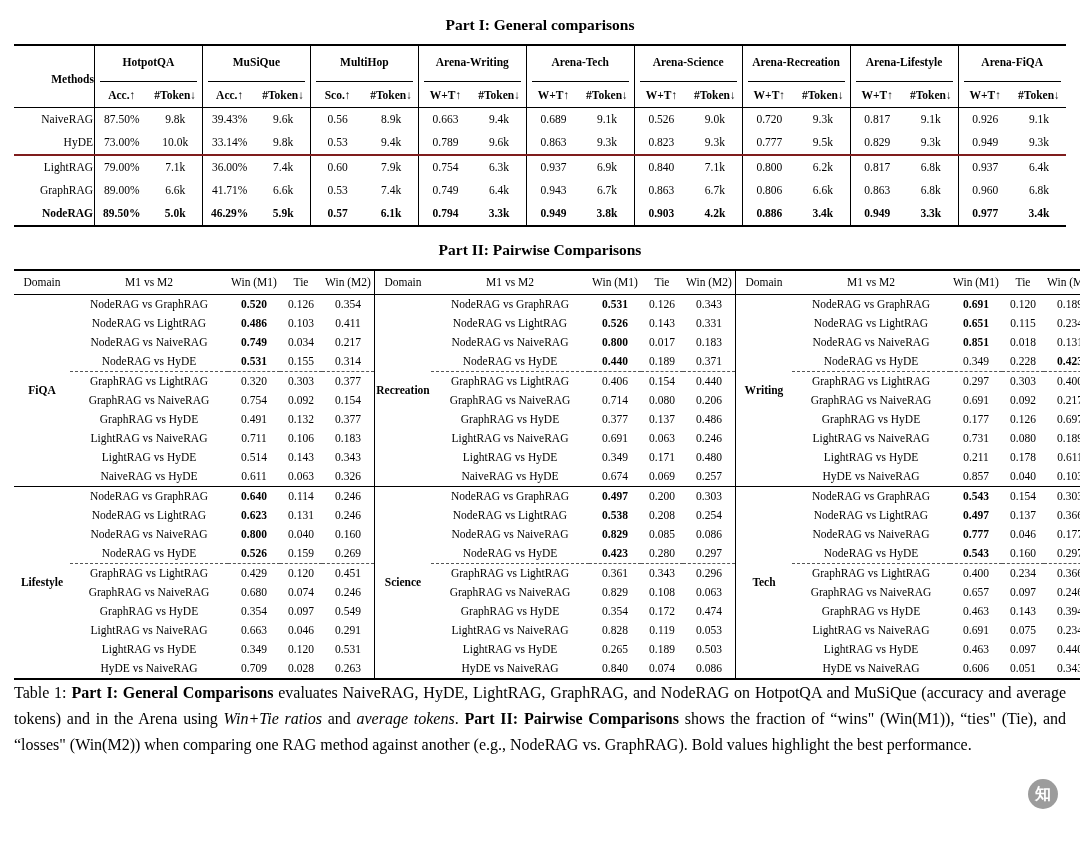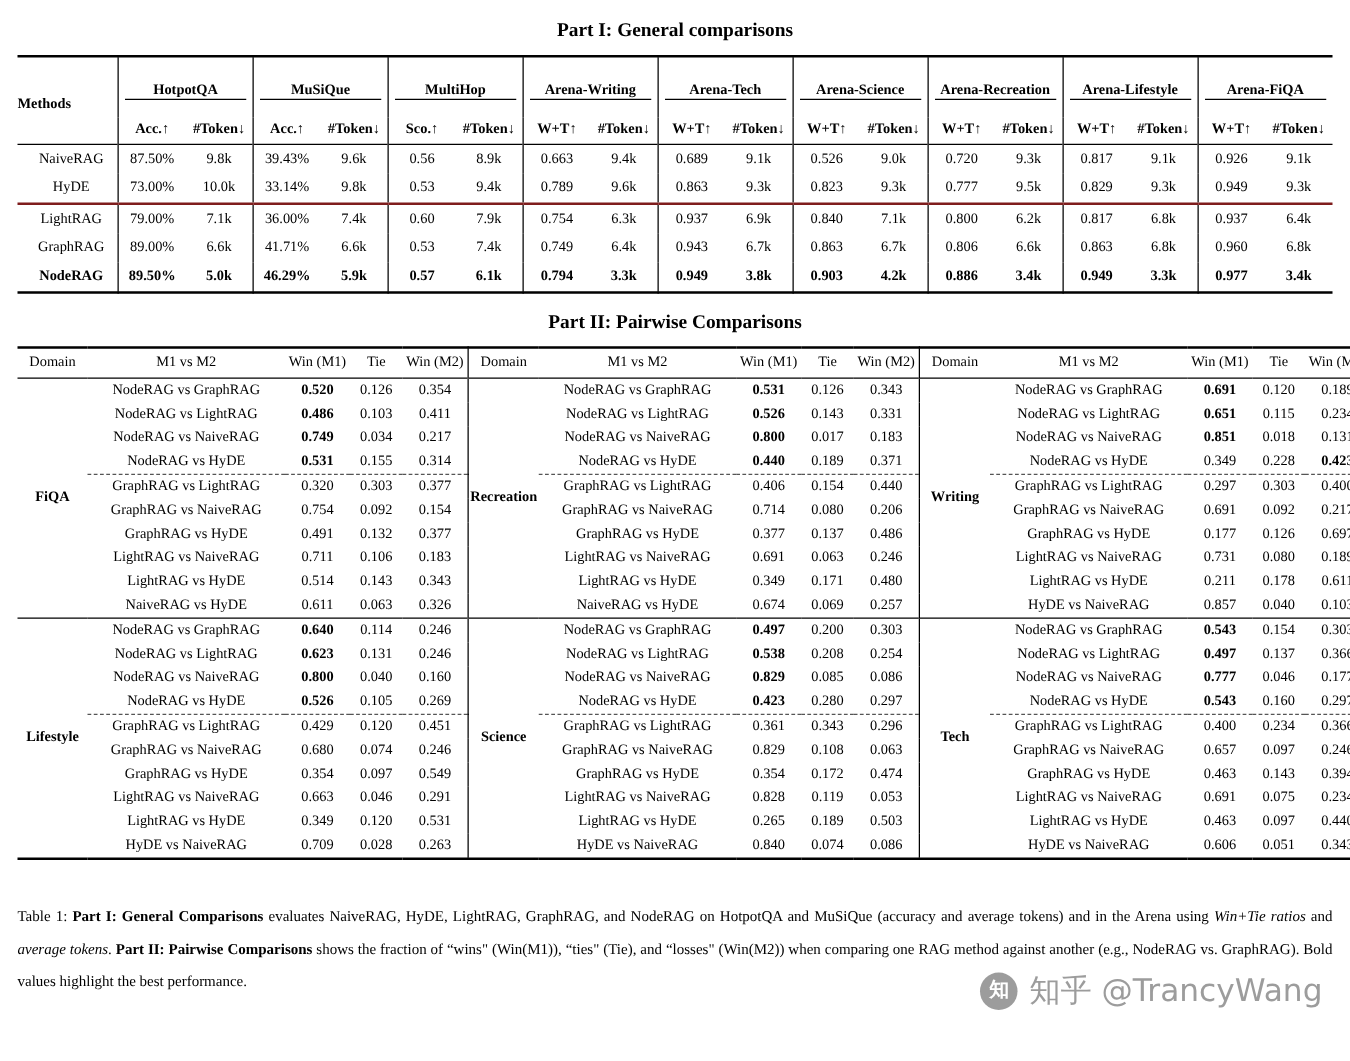--- a/index.html
+++ b/index.html
@@ -14,47 +14,47 @@
 
   table{border-collapse:collapse;width:1052px;table-layout:fixed}
   th,td{white-space:nowrap;overflow:hidden}
 
   
   .t1{border-top:2px solid #000;border-bottom:2px solid #000}
   .t1 th,.t1 td{font-size:11.5px;text-align:center;padding:5px 1px;line-height:13px}
   .t1 thead{border-bottom:1px solid #000}
   .t1 thead th{font-weight:bold}
   .t1 thead tr.grp-row th{padding:6px 0 0}
-  .t1 .glabel{display:block;margin:14px 5px;padding-bottom:0;border-bottom:1px solid #000}
+  .t1 .glabel{display:block;margin:4px 5px;padding-bottom:12px;border-bottom:1px solid #000}
   .t1 tr.subhead th{padding:3px 1px 5px}
-  .t1 .methods{width:80px;text-align:left;padding-left:7px;vertical-align:middle}
+  .t1 .methods{width:80px;text-align:right;padding-left:7px;vertical-align:middle}
   .t1 .vsep{border-left:1px solid #000}
   .t1 tr.rule-top td{border-top:2px solid #7f1d1d}
   .t1 tr.bold-row td{font-weight:bold}
-  .t1 td.method{text-align:center;padding-left:7px}
+  .t1 td.method{text-align:right;padding-left:7px}
 
   
   .t2{border-top:2px solid #000;border-bottom:2px solid #000}
   .t2 th,.t2 td{font-size:11.5px;text-align:center;padding:2px 1px;line-height:15px}
   .t2 thead{border-bottom:1px solid #000}
   .t2 thead th{font-weight:normal;padding:4px 1px}
   .t2 .dcol{width:54px}
   .t2 .pcol{width:156px}
   .t2 .w1col{width:50px}
   .t2 .tcol{width:40px}
   .t2 .w2col{width:50px}
   .t2 .vsep{border-left:1px solid #000}
   .t2 td.domain{font-weight:bold;vertical-align:middle}
   .t2 tr.secrule td{border-top:1px solid #000}
   .t2 td.dash{border-bottom:1px dashed #555}
   .t2 .b{font-weight:bold}
 
   
   .caption{
-    width:1052px;margin:32px 0 0;font-size:12px;line-height:26px;
+    width:1052px;margin:0 0 0;font-size:16px;line-height:26px;
     text-align:justify;
   }
   .caption .cb{font-weight:bold}
   .caption .ci{font-style:italic}
 
   
   .watermark{
     position:absolute;right:22px;bottom:40px;
     display:flex;align-items:center;gap:9px;
     color:rgba(95,95,95,0.62);font-size:25px;
@@ -444,21 +444,21 @@
           <td class="num">0.085</td>
           <td class="num">0.086</td>
           <td class="pair">NodeRAG vs NaiveRAG</td>
           <td class="num b">0.777</td>
           <td class="num">0.046</td>
           <td class="num">0.177</td>
         </tr>
         <tr class="">
           <td class="pair dash">NodeRAG vs HyDE</td>
           <td class="num dash b">0.526</td>
-          <td class="num dash">0.105</td>
+          <td class="num dash">0.159</td>
           <td class="num dash">0.269</td>
           <td class="pair dash">NodeRAG vs HyDE</td>
           <td class="num dash b">0.423</td>
           <td class="num dash">0.280</td>
           <td class="num dash">0.297</td>
           <td class="pair dash">NodeRAG vs HyDE</td>
           <td class="num dash b">0.543</td>
           <td class="num dash">0.160</td>
           <td class="num dash">0.297</td>
         </tr>
@@ -546,16 +546,15 @@
           <td class="num">0.051</td>
           <td class="num">0.343</td>
         </tr>
       </tbody>
   </table>
 
   <p class="caption"><span>Table 1: </span><span class="cb">Part I: General Comparisons</span><span> evaluates NaiveRAG, HyDE, LightRAG, GraphRAG, and NodeRAG on HotpotQA and MuSiQue (accuracy and average tokens) and in the Arena using </span><span class="ci">Win+Tie ratios</span><span> and </span><span class="ci">average tokens</span><span>. </span><span class="cb">Part II: Pairwise Comparisons</span><span> shows the fraction of “wins" (Win(M1)), “ties" (Tie), and “losses" (Win(M2)) when comparing one RAG method against another (e.g., NodeRAG vs. GraphRAG). Bold values highlight the best performance.</span></p>
 
   <div class="watermark">
     <span class="wm-icon">知</span>
-    <span class="wm-text">知乎 @TrancyWang</span>
   </div>
 
 </div>
 
 </body></html>

